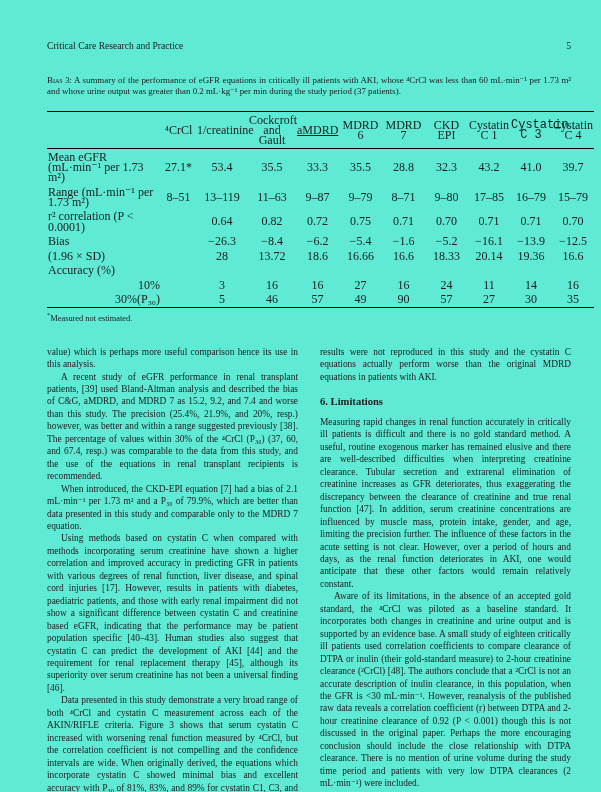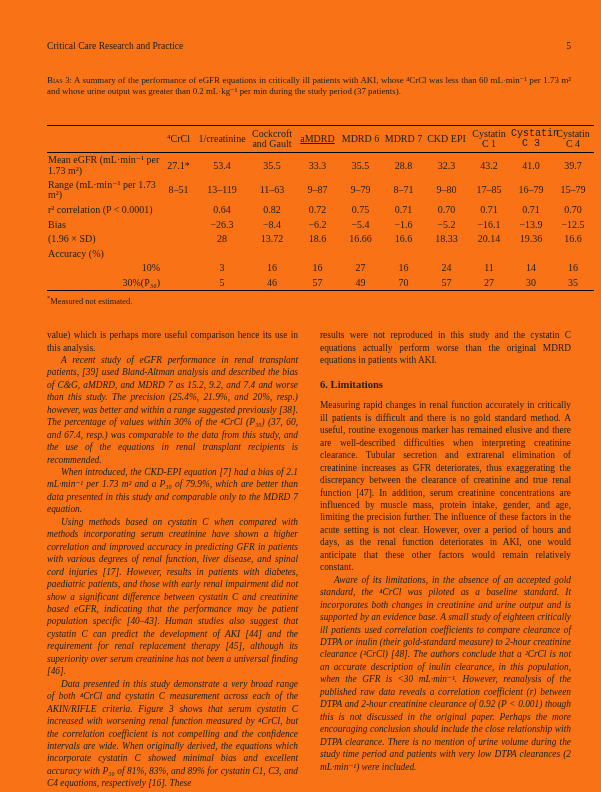--- a/index.html
+++ b/index.html
@@ -1,36 +1,36 @@
 <!DOCTYPE html>
 <html><head>
 <meta charset="utf-8">
 <style>
   html,body { margin:0; padding:0; background:#e8e8e8; }
   .page {
     position:relative; width:601px; height:792px; margin:0 auto;
-    background:#f97316; color:#1c1c1c;
+    background:#5eead4; color:#1c1c1c;
     font-family:"Liberation Serif", "DejaVu Serif", serif;
     overflow:hidden;
   }
   .content { position:absolute; left:47px; top:0; width:524px; }
 
   .running-head {
     display:flex; justify-content:space-between; align-items:baseline;
     margin-top:40px; font-size:9.6px;
   }
 
   .table-caption {
     margin-top:24px; font-size:8.9px; line-height:11.4px; text-align:justify;
   }
   .tbl-label { font-variant:small-caps; }
 
   table.data-table {
-    margin-top:27px; width:100%; border-collapse:collapse; table-layout:fixed;
-    font-size:10px; line-height:10.2px;
+    margin-top:13px; width:100%; border-collapse:collapse; table-layout:fixed;
+    font-size:12px; line-height:10.2px;
     border-top:1.2px solid #000; border-bottom:1.2px solid #000;
   }
   table.data-table thead th {
     font-weight:normal; text-align:center; vertical-align:middle;
     padding:3px 1px; border-bottom:0.8px solid #000;
   }
   table.data-table td { text-align:center; vertical-align:middle; padding:2.2px 1px; }
   table.data-table td.rowlabel { text-align:left; padding-left:1px; }
   table.data-table td.rowlabel.sub { padding-left:11px;text-align:right; }
   table.data-table th:nth-child(1){ width:112px; }
@@ -44,21 +44,21 @@
   table.data-table th:nth-child(9){ width:40px; }
   table.data-table th:nth-child(10){ width:40px;font-family:Liberation Mono, monospace; }
   table.data-table th:nth-child(11){ width:40px; }
 
   .footnote { margin-top:3px; font-size:8.4px; }
   .footnote sup { font-size:6.5px; }
 
   .columns { display:flex; gap:22px; margin-top:23px; }
   .col { width:256.5px; font-size:9.4px; line-height:12.45px; text-align:justify; }
   .col p { margin:0; }
-  .col p.indent { text-indent:14px;font-style:italic; }
+  .col p.indent { text-indent:14px; }
   .col h2 { font-size:10.6px; line-height:12px; margin:13px 0 8px 0; font-weight:bold; }
 </style>
 </head>
 <body>
 
 <div class="page">
   <div class="content">
 
     <div class="running-head">
       <span>Critical Care Research and Practice</span>
@@ -178,21 +178,21 @@
             <td>14</td>
             <td>16</td>
           </tr>
           <tr>
             <td class="rowlabel sub">30%(P₃₀)</td>
             <td></td>
             <td>5</td>
             <td>46</td>
             <td>57</td>
             <td>49</td>
-            <td>70</td>
+            <td>90</td>
             <td>57</td>
             <td>27</td>
             <td>30</td>
             <td>35</td>
           </tr>
         </tbody>
     </table>
 
     <div class="footnote">
       <sup>*</sup><span>Measured not estimated.</span>

